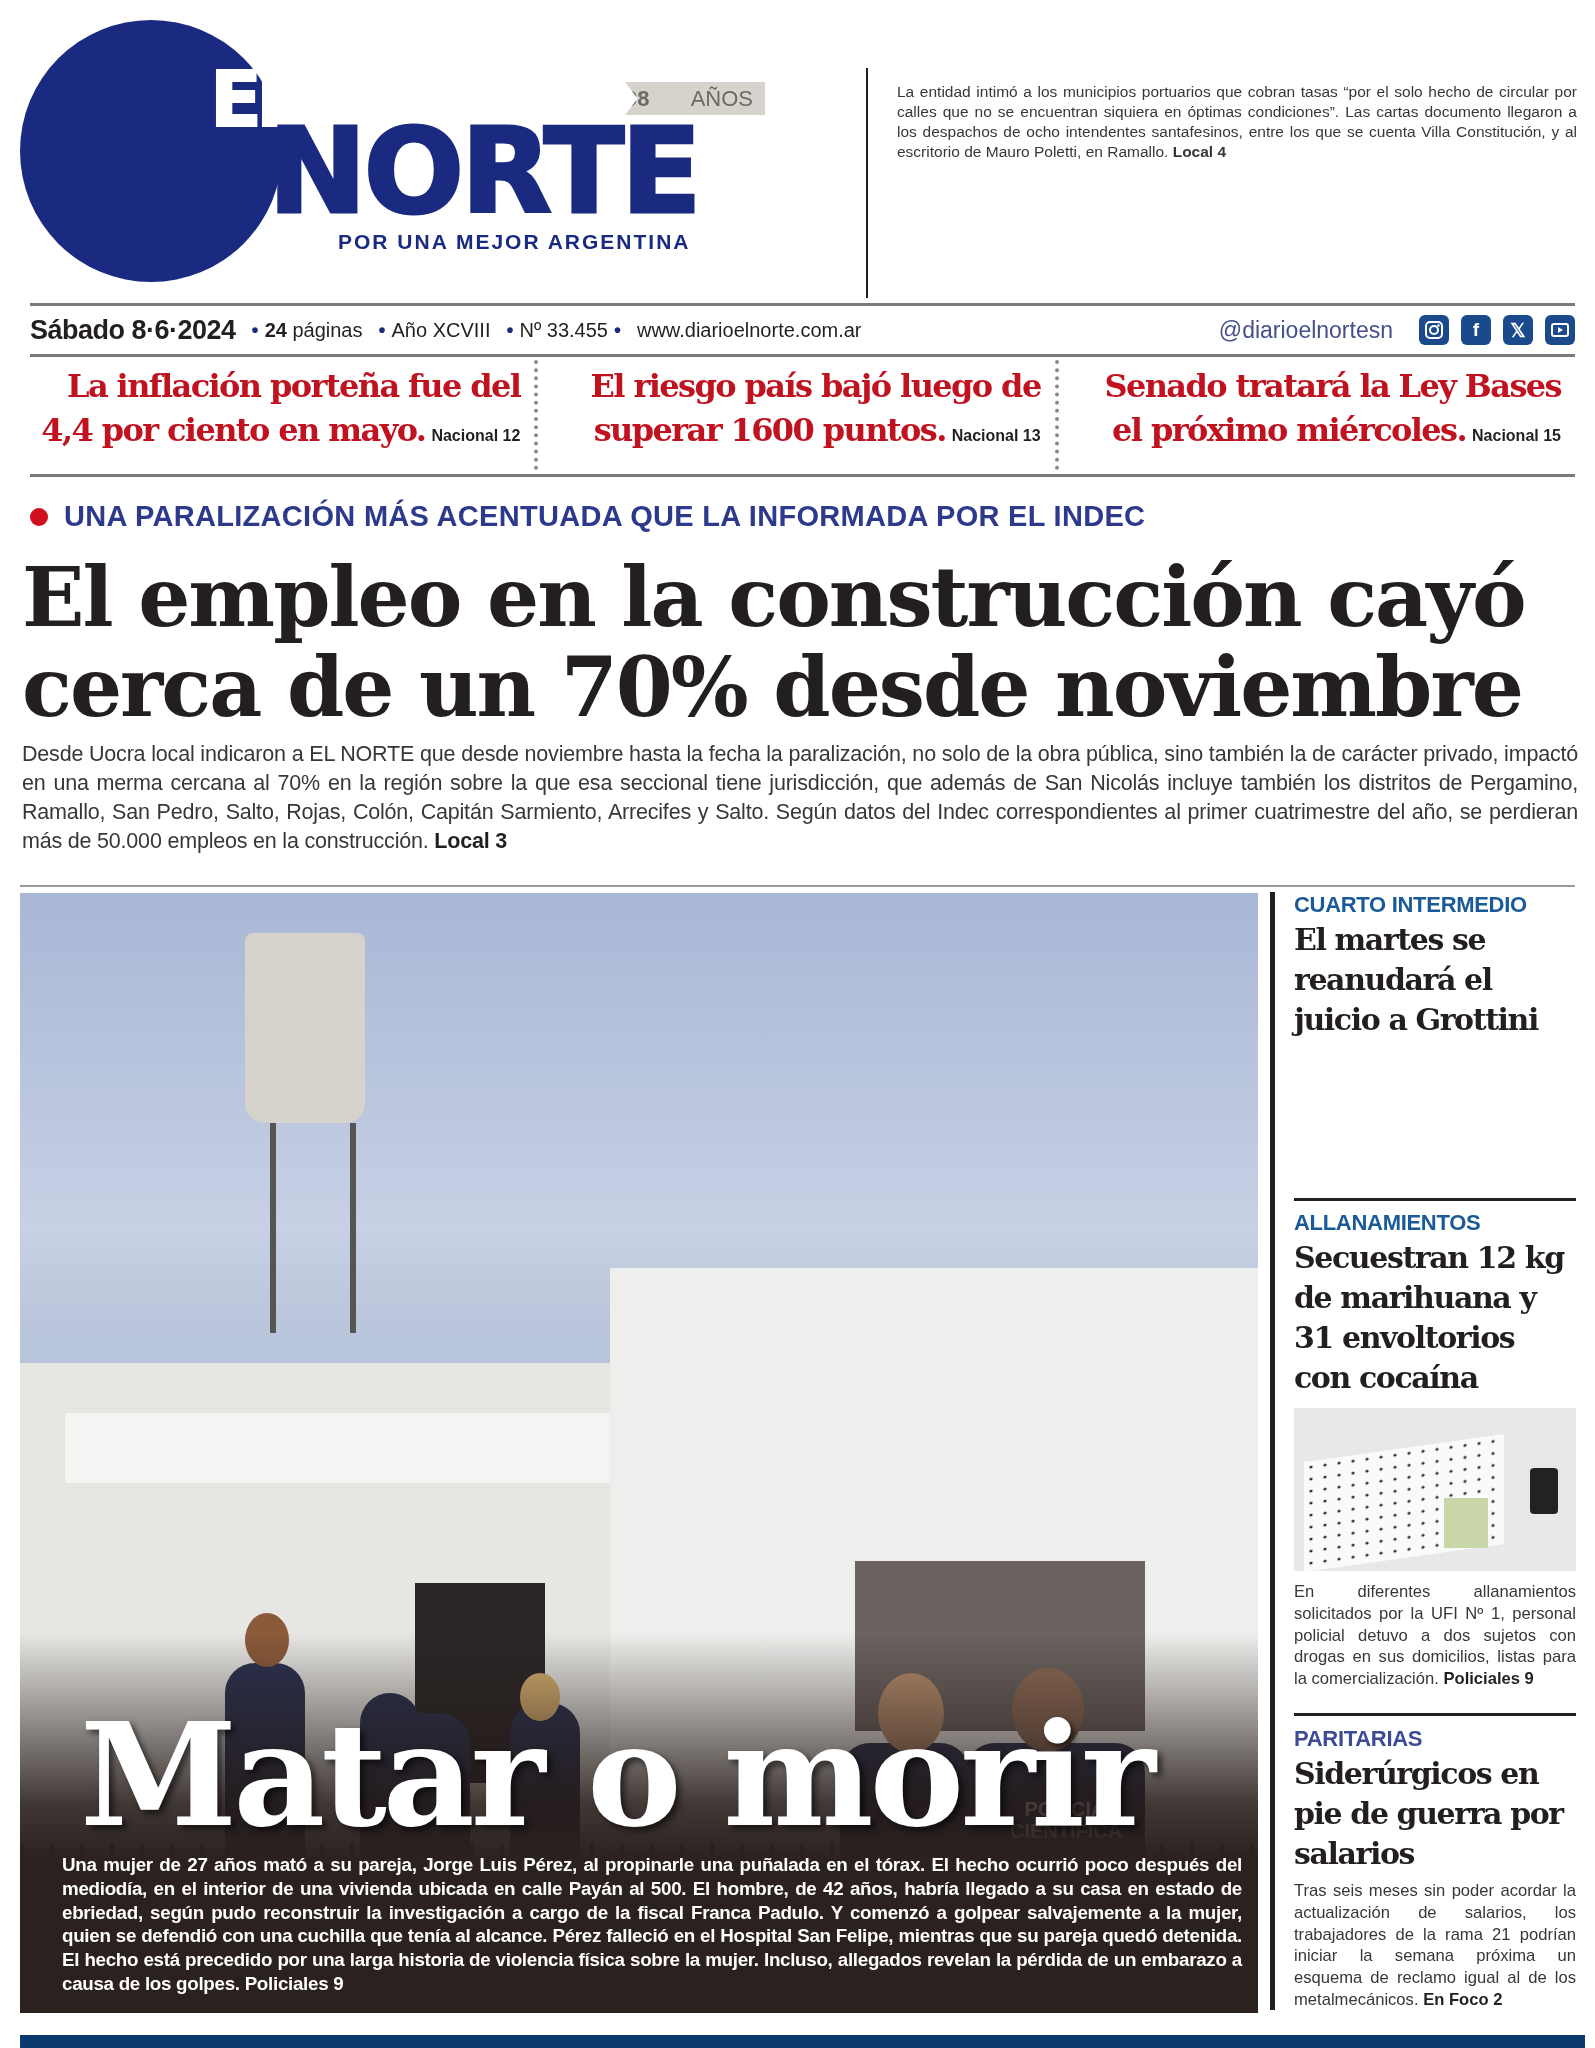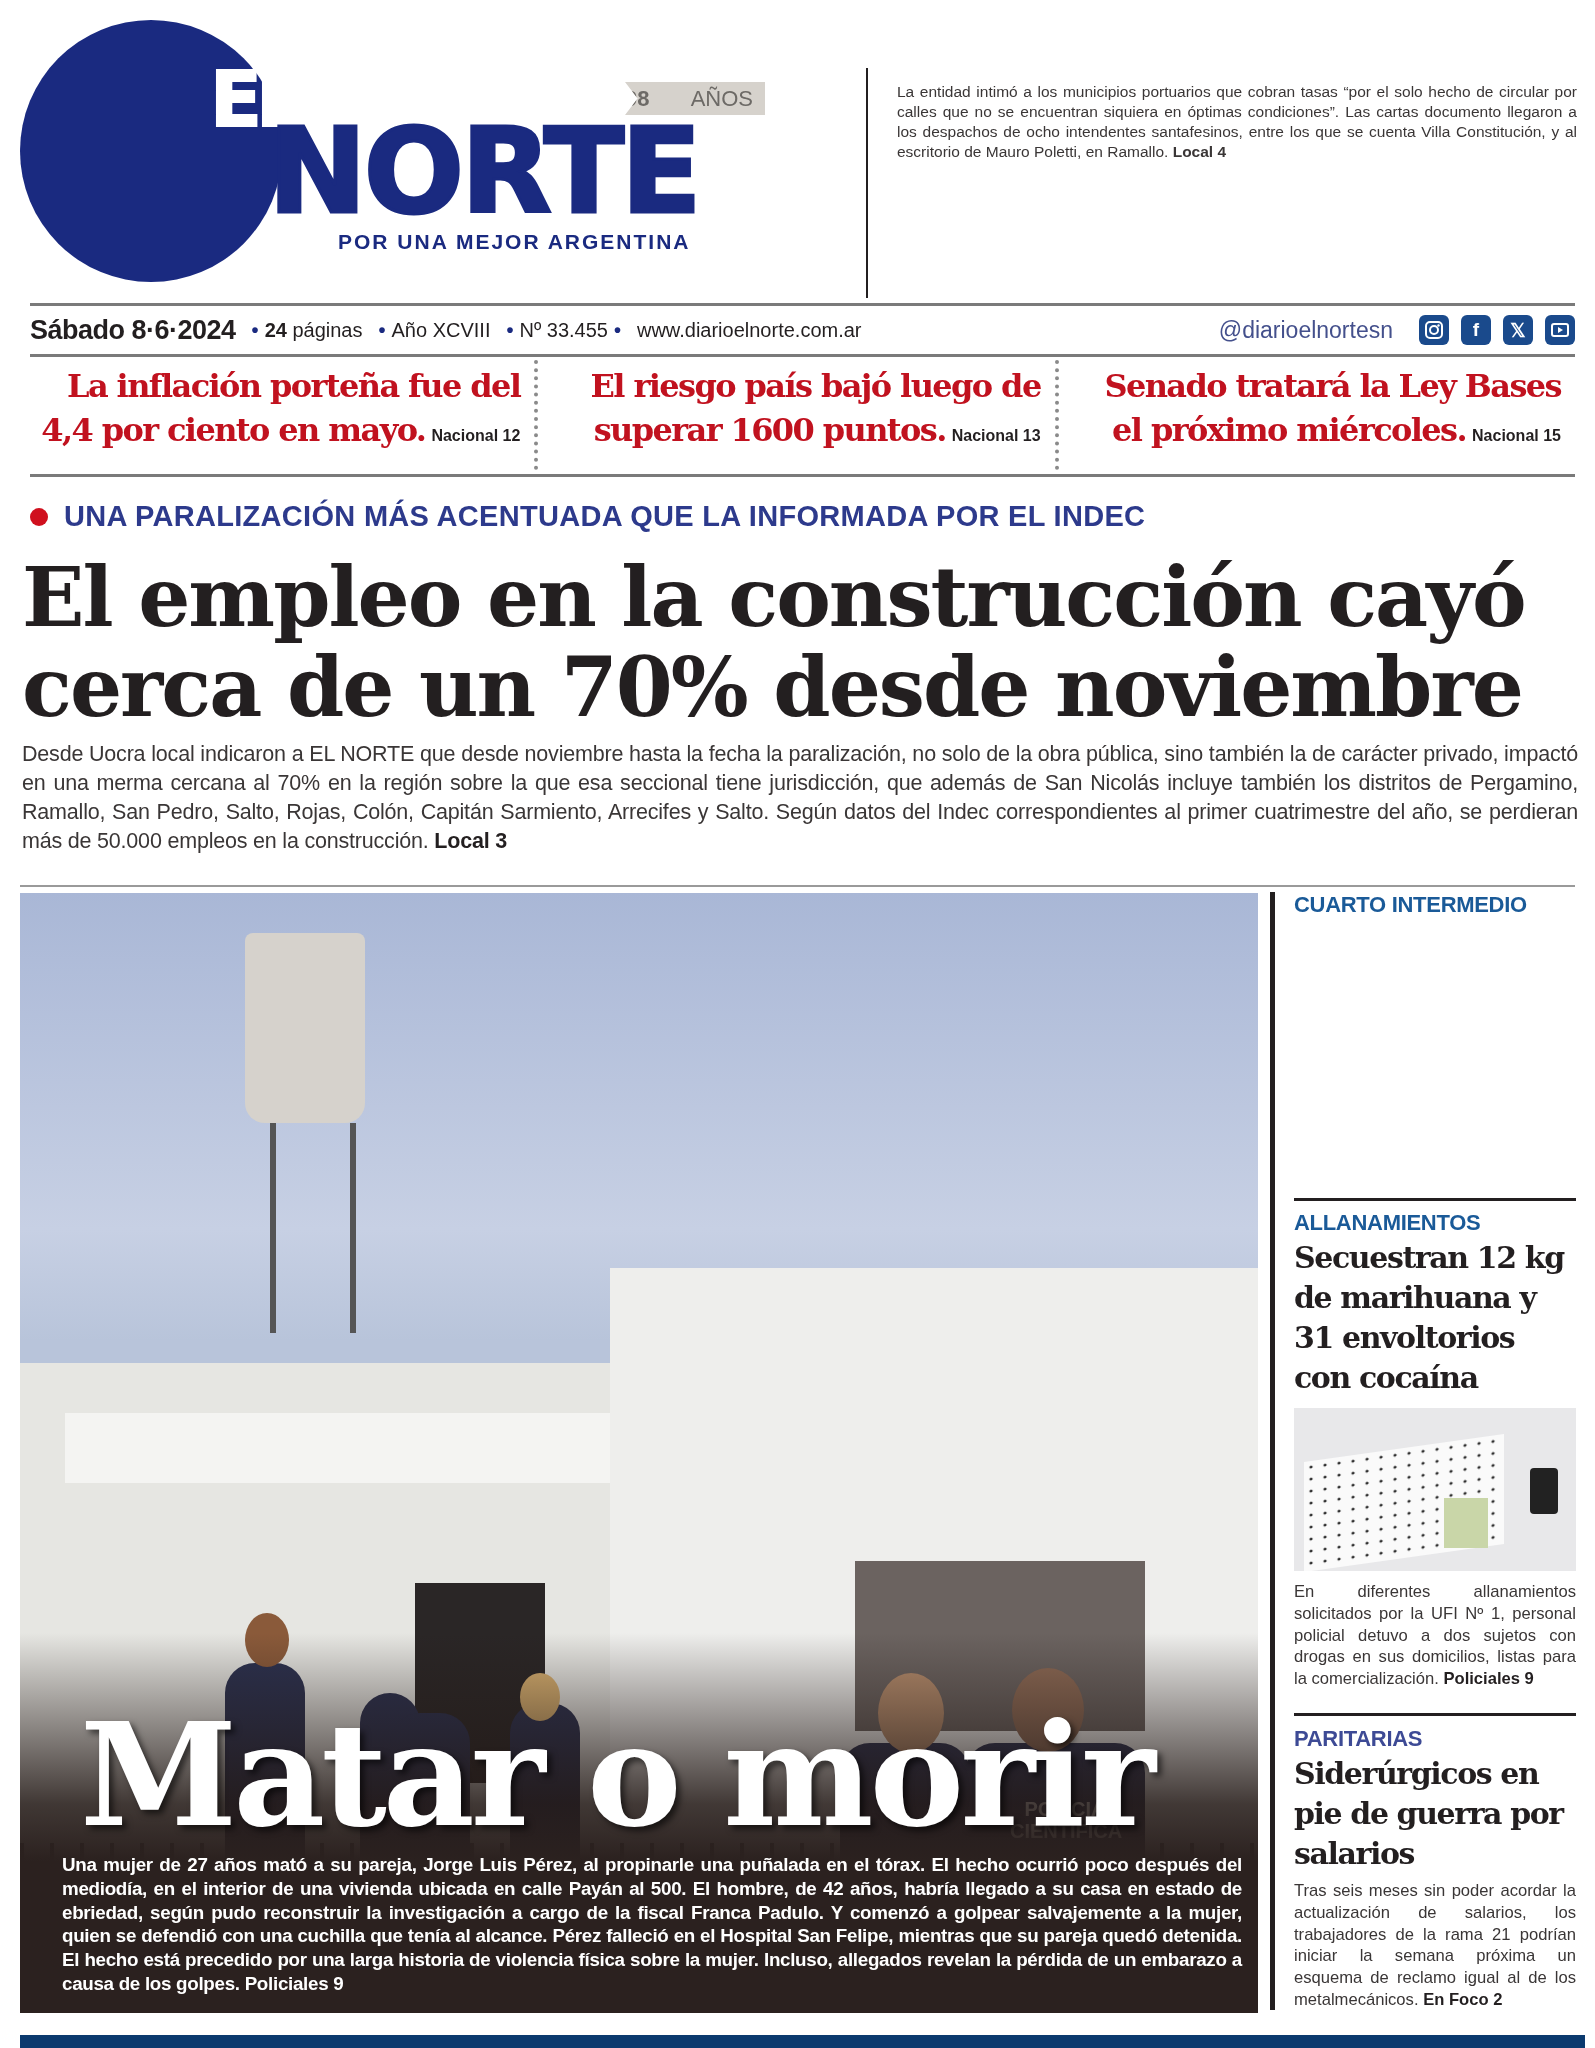--- a/index.html
+++ b/index.html
@@ -203,20 +203,21 @@
   <div class="abs police-text" style="left:990px; top:905px; width:110px;">POLICIA CIENTIFICA</div>
   <div class="abs photo-shade"></div>
 </div>
 <div class="abs photo-title">Matar o morir</div>
 <p class="abs photo-body"><span>Una mujer de 27 años mató a su pareja, Jorge Luis Pérez, al propinarle una puñalada en el tórax. El hecho ocurrió poco después del mediodía, en el interior de una vivienda ubicada en calle Payán al 500. El hombre, de 42 años, habría llegado a su casa en estado de ebriedad, según pudo reconstruir la investigación a cargo de la fiscal Franca Padulo. Y comenzó a golpear salvajemente a la mujer, quien se defendió con una cuchilla que tenía al alcance. Pérez falleció en el Hospital San Felipe, mientras que su pareja quedó detenida. El hecho está precedido por una larga historia de violencia física sobre la mujer. Incluso, allegados revelan la pérdida de un embarazo a causa de los golpes.</span> <span>Policiales 9</span></p>
 
 <div class="abs side-rule-v"></div>
 
 <div class="side-item" style="top:892px;">
   <p class="side-kicker">CUARTO INTERMEDIO</p>
+  <h4 class="side-head">El martes se reanudará el juicio a Grottini</h4>
 </div>
 
 <div class="side-rule-h" style="top:1198px;"></div>
 
 <div class="side-item" style="top:1210px;">
   <p class="side-kicker">ALLANAMIENTOS</p>
   <h4 class="side-head">Secuestran 12 kg de marihuana y 31 envoltorios con cocaína</h4>
   <div class="drugs-photo">
     <div class="drugs-paper"></div>
     <div class="drugs-bills"></div>

